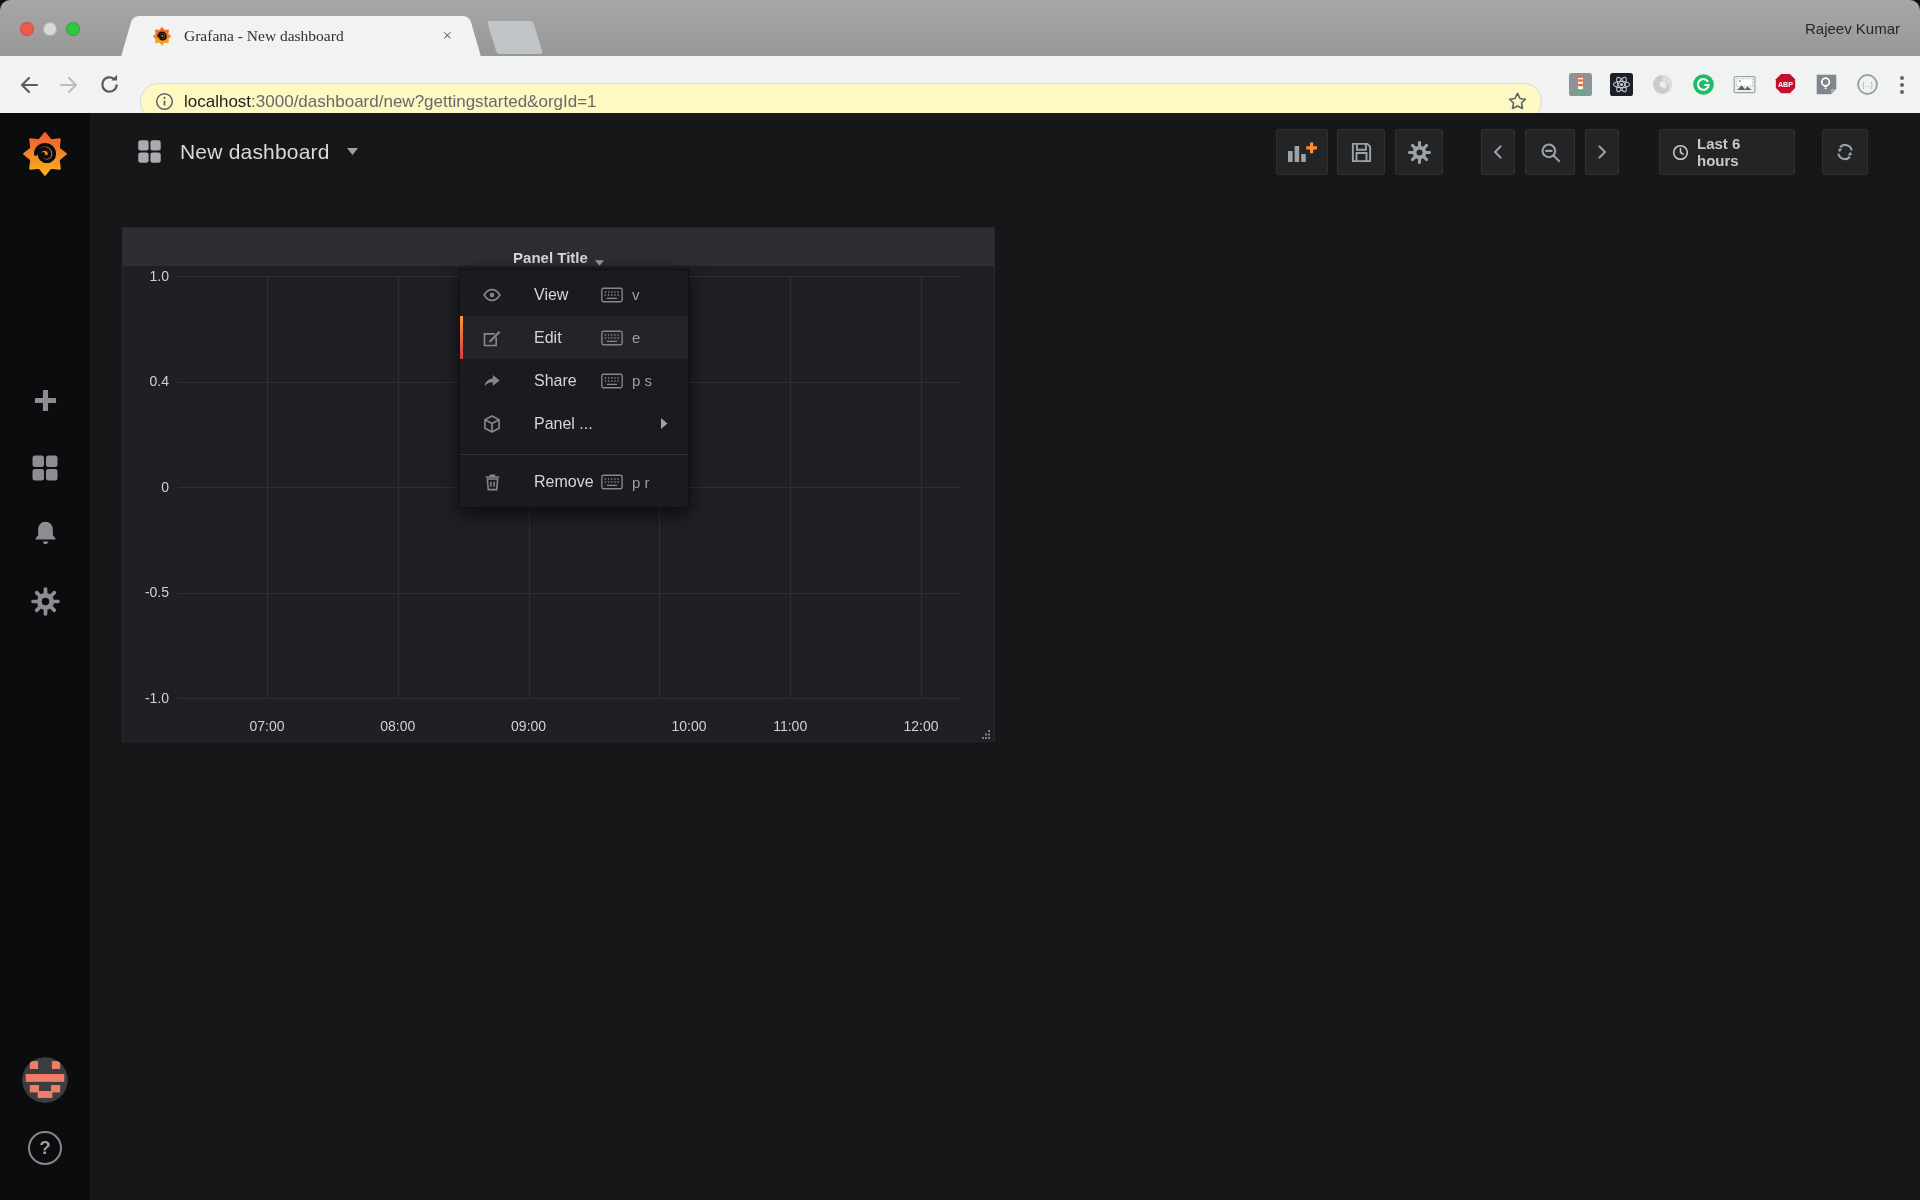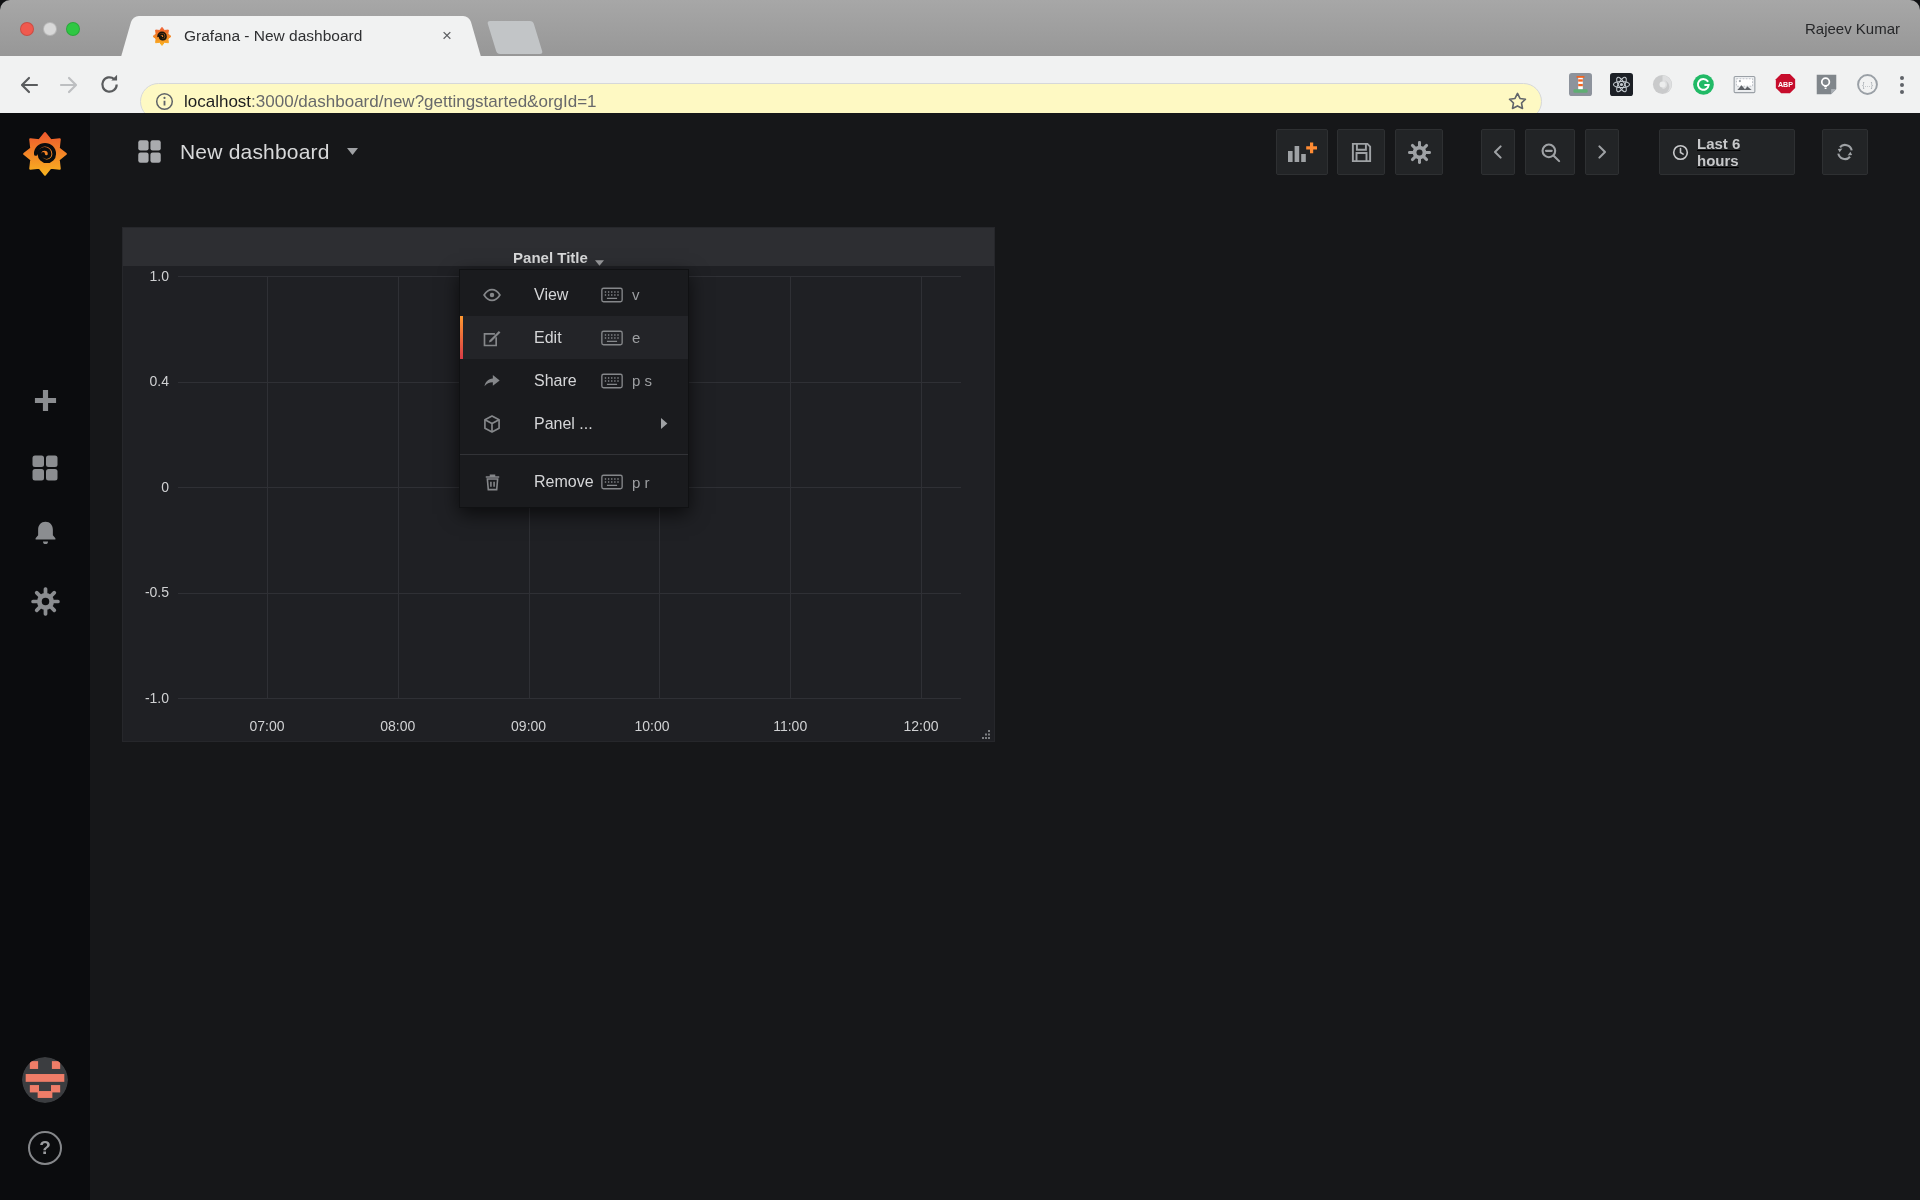--- a/index.html
+++ b/index.html
@@ -9,21 +9,21 @@
   .window { position:absolute; inset:0; border-radius:10px 10px 0 0; overflow:hidden; }
 
   
   .tabstrip { position:absolute; left:0; top:0; width:1920px; height:56px;
               background:linear-gradient(#a7a7a7,#979797); }
   .traffic { position:absolute; left:20px; top:22px; display:flex; gap:9px; }
   .tl { width:14px; height:14px; border-radius:50%; border:1px solid rgba(0,0,0,.15); }
   .profile-name { position:absolute; right:20px; top:20px; font-size:15px; font-weight:400; color:#262729; }
 
   .tab { position:absolute; left:136px; top:16px; width:330px; height:40px; background:#f1f2f2;
-         border-radius:7px 7px 0 0; display:flex; align-items:center; padding:0 12px 0 16px; }
+         border-radius:7px 7px 0 0; display:flex; align-items:center; padding:0 12px 0 16px;font-family:Liberation Serif, serif; }
   .tab::before, .tab::after { content:""; position:absolute; top:0; width:18px; height:40px; background:#f1f2f2; }
   .tab::before { left:-9px;  transform:skewX(-16deg); border-radius:6px 0 0 0; }
   .tab::after  { right:-9px; transform:skewX(16deg);  border-radius:0 6px 0 0; }
   .tab-title { font-size:15.5px; color:#2f3032; margin-left:12px; white-space:nowrap;
                overflow:hidden; flex:1; position:relative; z-index:1; }
   .tab-close { font-size:17px; color:#5f6164; position:relative; z-index:1; padding:0 2px; cursor:default; }
   .tabstub { position:absolute; left:492px; top:21px; width:46px; height:33px; background:#c2c5c7;
              border-radius:3px; transform:skewX(17deg); }
 
   .toolbar { position:absolute; left:0; top:56px; width:1920px; height:57px; background:#f1f2f2;
@@ -44,21 +44,21 @@
   .app { position:absolute; left:0; top:113px; width:1920px; height:1087px; background:#161719; }
 
   .sidenav { position:absolute; left:0; top:0; width:90px; height:1087px; background:#0b0c0e; }
   .snav-item { position:absolute; left:0; width:90px; display:flex; justify-content:center; color:#8b8d90; }
   .help-circle { width:34px; height:34px; border-radius:50%; border:2px solid #86888b; color:#9a9c9f;
                  display:flex; align-items:center; justify-content:center; font-size:19px; font-weight:700; }
 
   .main { position:absolute; left:90px; top:0; width:1830px; height:1087px; }
   .dash-title-row { position:absolute; left:46px; top:25px; display:flex; align-items:center; gap:17px; }
   .dash-title { font-size:21px; font-weight:500; color:#d8d9da; letter-spacing:.2px; }
-  .nav-actions { position:absolute; right:52px; top:16px; display:flex; align-items:center;text-decoration:underline; }
+  .nav-actions { position:absolute; right:52px; top:16px; display:flex; align-items:center; }
   .navbtn { height:46px; background:#222426; border:1px solid #2e3032; border-radius:2px; color:#9fa2a5;
             display:flex; align-items:center; justify-content:center; }
   .timebtn { font-size:15px; font-weight:600; color:#c7c8ca; gap:8px; padding:0 12px; }
 
   .dashboard { position:absolute; left:0; top:78px; width:1830px; height:1009px; }
 
   .panel { position:absolute; left:32px; top:36px; width:873px; height:515px;
            background:#1f2024; border:1px solid #26272b; }
   .panel-header { height:38px; background:#2d2e32; display:flex; align-items:flex-end; justify-content:center;
                   gap:7px; color:#d8d9da; font-size:15px; font-weight:700; }
@@ -437,21 +437,21 @@
               <div class="vline" style="left:28.07%"></div>
               <div class="vline" style="left:44.77%"></div>
               <div class="vline" style="left:61.48%"></div>
               <div class="vline" style="left:78.18%"></div>
               <div class="vline" style="left:94.88%"></div>
             </div>
 
             <div class="xtick" style="left:144px">07:00</div>
             <div class="xtick" style="left:274.8px">08:00</div>
             <div class="xtick" style="left:405.6px">09:00</div>
-            <div class="xtick" style="left:529px">10:00</div>
+            <div class="xtick" style="left:566px">10:00</div>
             <div class="xtick" style="left:667.2px">11:00</div>
             <div class="xtick" style="left:798px">12:00</div>
 
             <span class="resize-grip">
               <svg width="10" height="10" viewBox="0 0 10 10">
                     <g fill="currentColor">
                 <rect x="7" y="1" width="2" height="2"></rect>
                       <rect x="7" y="4.5" width="2" height="2"></rect>
                       <rect x="4" y="4.5" width="2" height="2"></rect>
                 <rect x="7" y="8" width="2" height="2"></rect>

